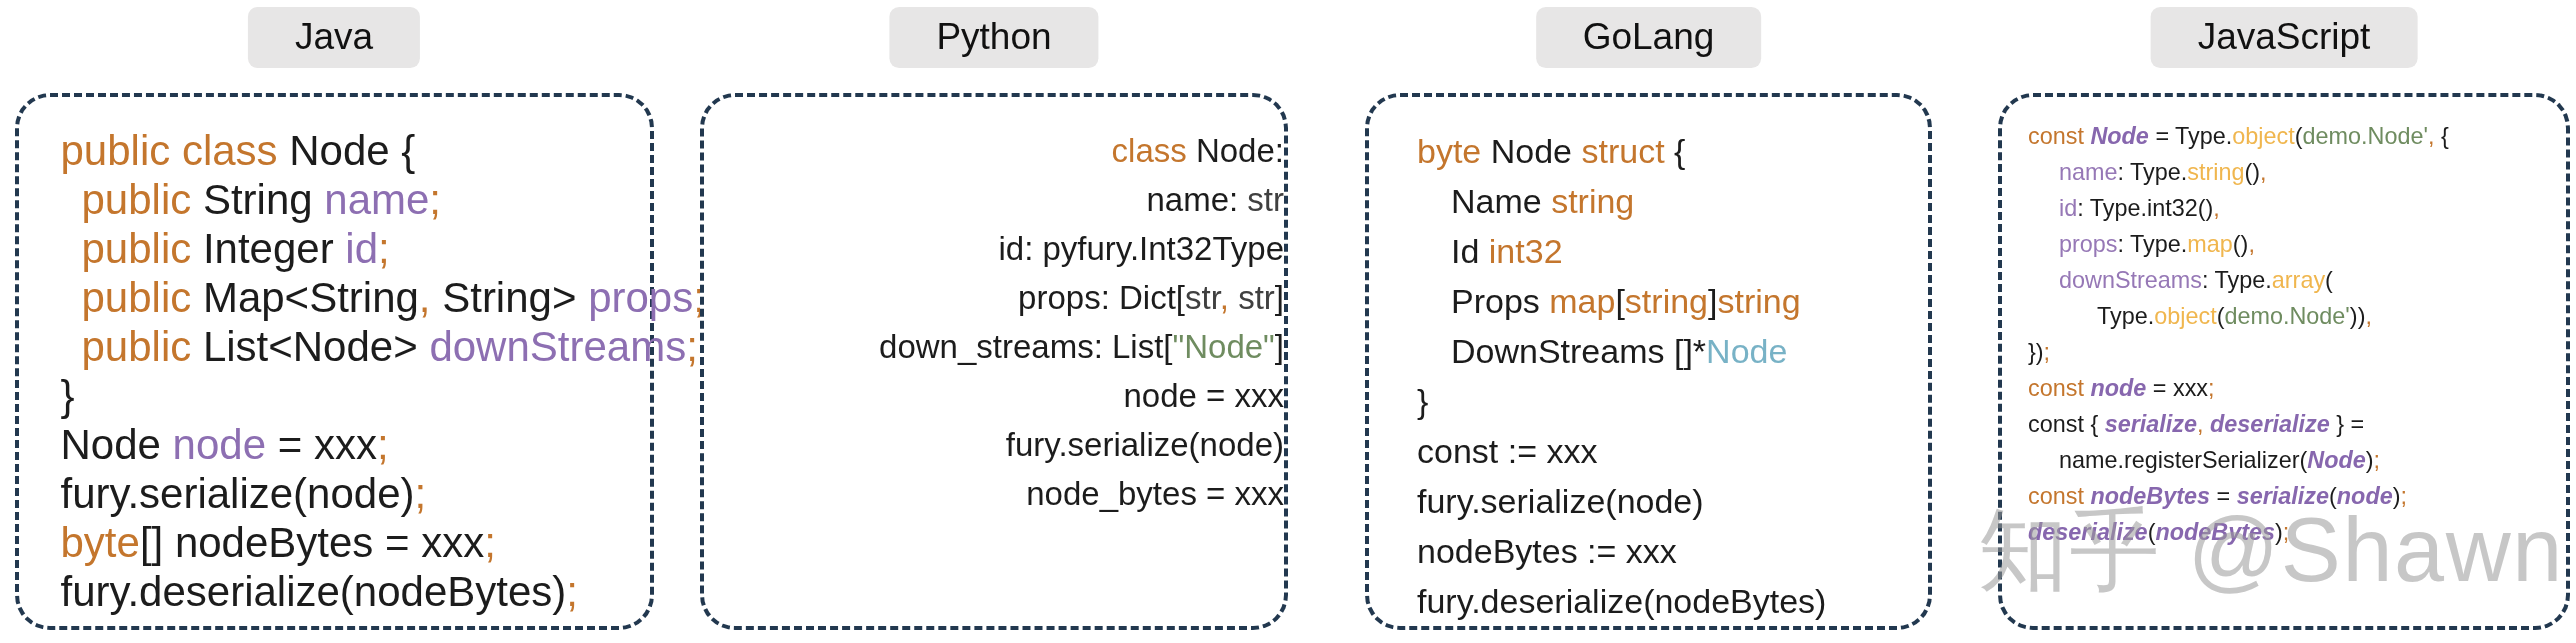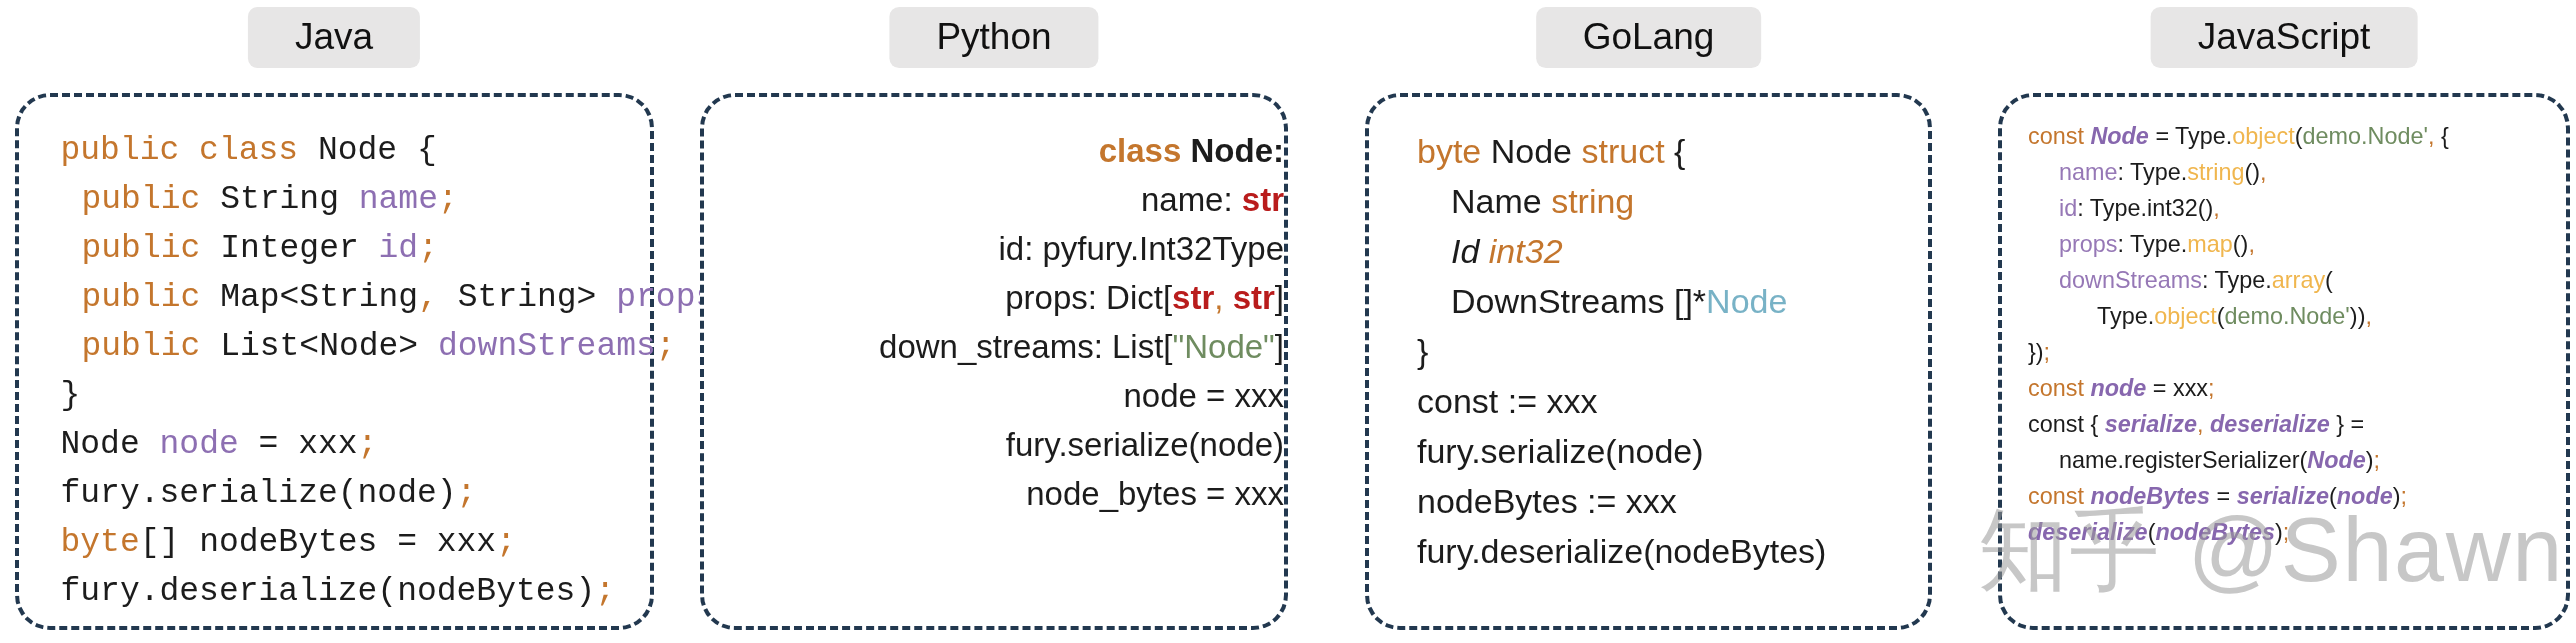--- a/index.html
+++ b/index.html
@@ -17,29 +17,29 @@
     background:#e7e6e6;border-radius:9.7px;
     padding:0 47px;white-space:nowrap;
     font-size:37px;color:#111;font-weight:500;
   }
   .panel{
     position:absolute;top:93px;left:0;right:0;height:537px;
     border:4px dashed #22384f;border-radius:35px;
     box-sizing:border-box;background:#fff;
   }
   .code{position:absolute;left:0;top:0;right:0;white-space:nowrap;}
-  .code-lg{padding:29px 0 0 42px;font-size:33px;line-height:49px;font-family:Liberation Mono, monospace;}
+  .code-lg{padding:29px 0 0 42px;font-size:42px;line-height:49px;}
   .code-py{padding:29px 0 0 45px;font-size:33px;line-height:49px;}
   .code-go{padding:29px 0 0 48px;font-size:34px;line-height:50px;}
   .code-sm{padding:21px 0 0 26px;font-size:23.4px;line-height:36px;}
   .line{white-space:pre;}
   .c-orange{color:#c4762d;}
   .c-black{color:#1c1c1c;}
   .c-purple{color:#8d6fb2;}
-  .c-peri{color:#b91c1c;font-weight:bold;}
+  .c-peri{color:#404040;}
   .c-green{color:#6f8c60;}
   .c-blue{color:#78b2c6;}
   .c-gold{color:#f0b64e;}
   .c-jspurple{color:#9678b6;}
   .c-var{color:#8767ae;font-weight:bold;font-style:italic;}
   .watermark{
     position:absolute;left:1978px;top:490px;
     font-size:90px;color:#9b9b9b;opacity:0.55;
     white-space:nowrap;letter-spacing:1.6px;
     pointer-events:none;z-index:5;
@@ -65,39 +65,40 @@
           <div class="line" style="padding-left: 0px;"><span class="c-orange">byte</span><span class="c-black">[] nodeBytes = xxx</span><span class="c-orange">;</span></div>
           <div class="line" style="padding-left: 0px;"><span class="c-black">fury.deserialize(nodeBytes)</span><span class="c-orange">;</span></div>
         </div>
     </div>
   </div>
 
   <div class="col" style="left:700px;width:588px;text-align:right;">
     <div class="tab">Python</div>
     <div class="panel">
       <div class="code code-py">
-          <div class="line" style="padding-left: 0px; font-weight: bold;"><span class="c-orange">class </span><span class="c-black">Node:</span></div>
+          <div class="line" style="padding-left: 0px;"><span class="c-orange">class </span><span class="c-black">Node:</span></div>
           <div class="line" style="padding-left: 44px;"><span class="c-black">name: </span><span class="c-peri">str</span></div>
           <div class="line" style="padding-left: 44px;"><span class="c-black">id: pyfury.Int32Type</span></div>
           <div class="line" style="padding-left: 44px;"><span class="c-black">props: Dict[</span><span class="c-peri">str</span><span class="c-orange">,</span><span class="c-black"> </span><span class="c-peri">str</span><span class="c-black">]</span></div>
           <div class="line" style="padding-left: 44px;"><span class="c-black">down_streams: List[</span><span class="c-green">"Node"</span><span class="c-black">]</span></div>
           <div class="line" style="padding-left: 0px;"><span class="c-black">node = xxx</span></div>
           <div class="line" style="padding-left: 0px;"><span class="c-black">fury.serialize(node)</span></div>
           <div class="line" style="padding-left: 0px;"><span class="c-black">node_bytes = xxx</span></div>
         </div>
     </div>
   </div>
 
   <div class="col" style="left:1365px;width:567px;">
     <div class="tab">GoLang</div>
     <div class="panel">
       <div class="code code-go">
           <div class="line" style="padding-left: 0px;"><span class="c-orange">byte </span><span class="c-black">Node </span><span class="c-orange">struct </span><span class="c-black">{</span></div>
           <div class="line" style="padding-left: 34px;"><span class="c-black">Name </span><span class="c-orange">string</span></div>
-          <div class="line" style="padding-left: 34px; font-style: italic;"><span class="c-black">Id </span><span class="c-orange">int32</span></div>
+          <div class="line" style="padding-left: 34px;"><span class="c-black">Id </span><span class="c-orange">int32</span></div>
+          <div class="line" style="padding-left: 34px;"><span class="c-black">Props </span><span class="c-orange">map</span><span class="c-black">[</span><span class="c-orange">string</span><span class="c-black">]</span><span class="c-orange">string</span></div>
           <div class="line" style="padding-left: 34px;"><span class="c-black">DownStreams []*</span><span class="c-blue">Node</span></div>
           <div class="line" style="padding-left: 0px;"><span class="c-black">}</span></div>
           <div class="line" style="padding-left: 0px;"><span class="c-black">const := xxx</span></div>
           <div class="line" style="padding-left: 0px;"><span class="c-black">fury.serialize(node)</span></div>
           <div class="line" style="padding-left: 0px;"><span class="c-black">nodeBytes := xxx</span></div>
           <div class="line" style="padding-left: 0px;"><span class="c-black">fury.deserialize(nodeBytes)</span></div>
         </div>
     </div>
   </div>
 

